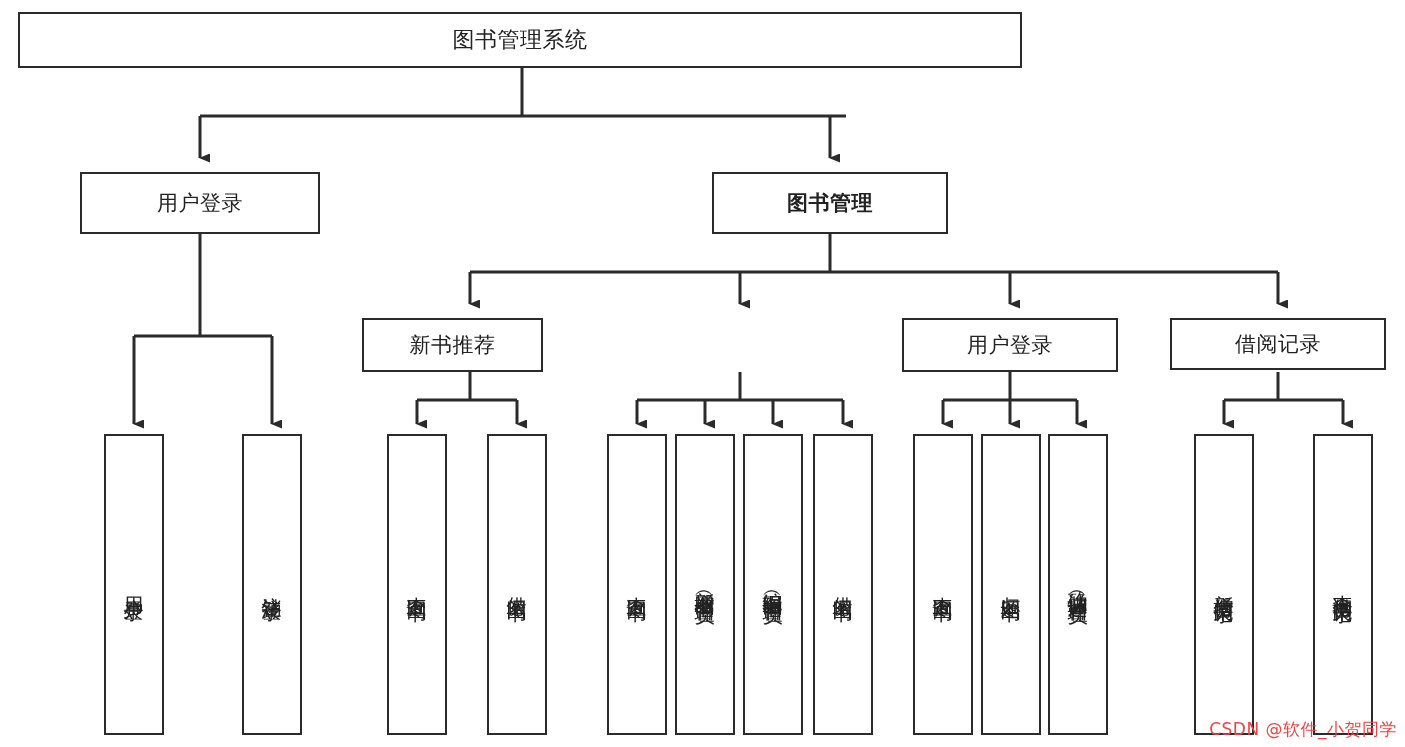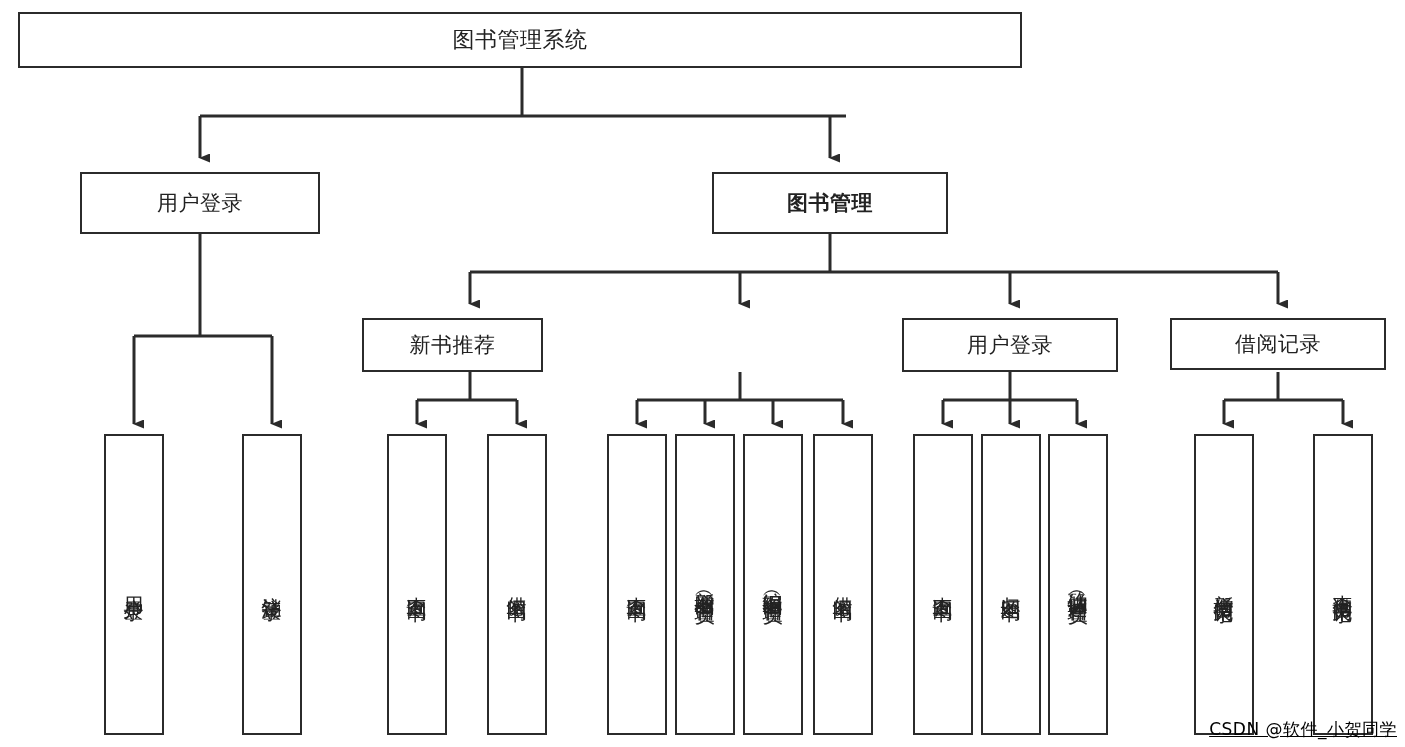--- a/index.html
+++ b/index.html
@@ -61,24 +61,23 @@
     font-size: 20px;
     letter-spacing: 2px;
     line-height: 1;
     white-space: nowrap;
   }
   .watermark {
     position: absolute;
     right: 8px;
     bottom: 6px;
     font-size: 17px;
-    color: #000000;
+    color: #ef4444;
     letter-spacing: 0.5px;
     white-space: nowrap;
-    text-decoration: underline;
   }
 </style>
 </head>
 <body>
 
 <div id="diagram-root">
 
   <svg class="edges" viewBox="0 0 1405 747">
     <defs>
       <marker id="arrowhead" markerWidth="9" markerHeight="11" refX="4.5" refY="10" orient="auto" markerUnits="userSpaceOnUse">

